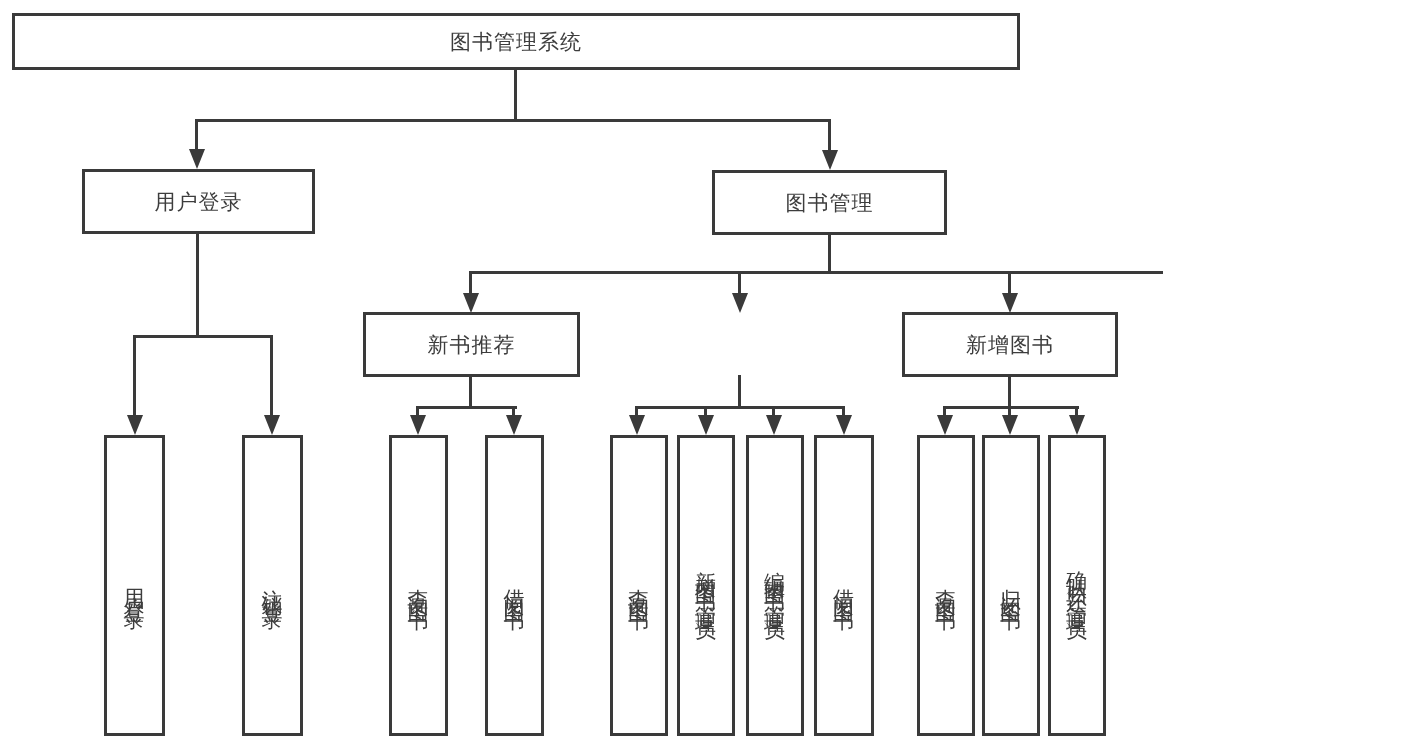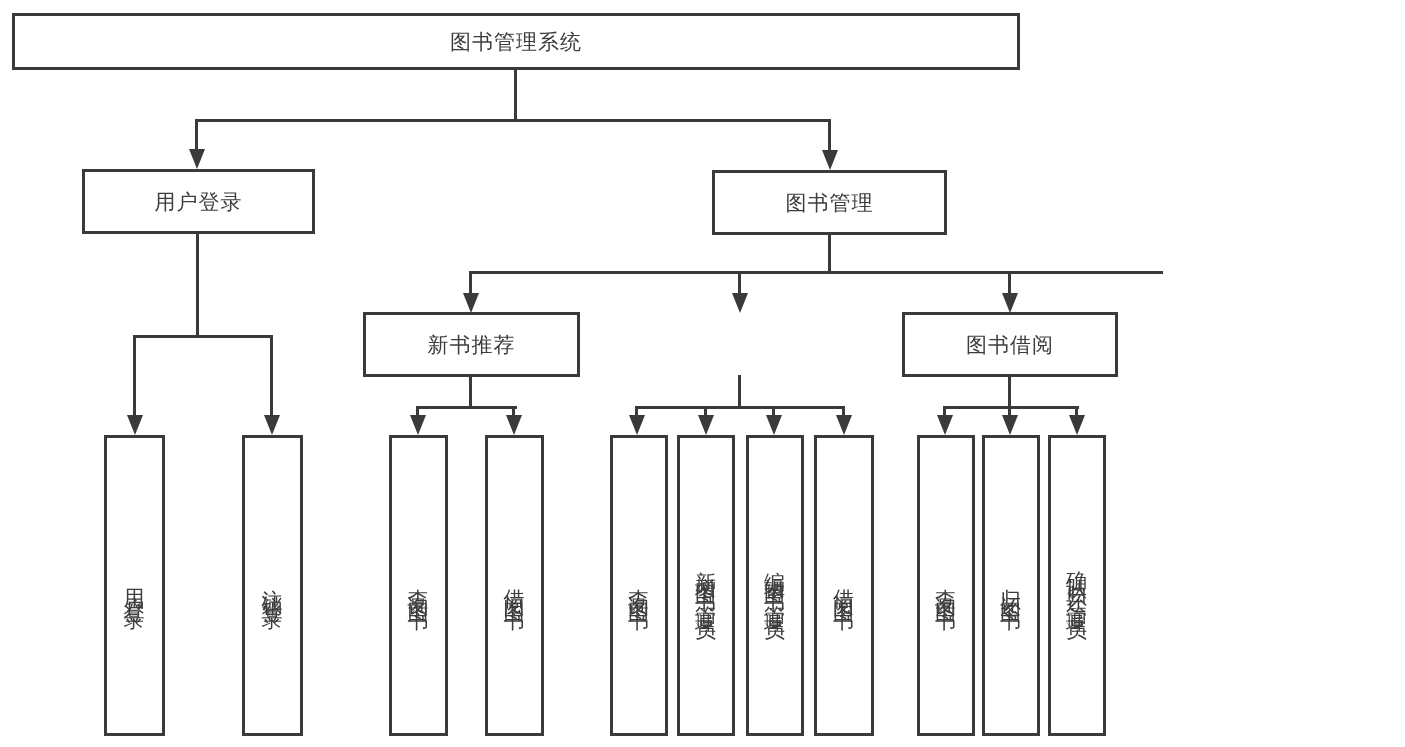--- a/index.html
+++ b/index.html
@@ -40,21 +40,21 @@
     <span>用户登录</span>
   </div>
   <div class="box" style="left:712px;top:170px;width:235px;height:65px">
     <span>图书管理</span>
   </div>
 
   <div class="box" style="left:363px;top:312px;width:217px;height:65px">
     <span>新书推荐</span>
   </div>
   <div class="box" style="left:902px;top:312px;width:216px;height:65px">
-    <span>图书借阅</span>
+    <span>新增图书</span>
   </div>
 
   <div class="box" style="left:104px;top:435px;width:61px;height:301px">
     <span class="vt">用户登录</span>
   </div>
   <div class="box" style="left:242px;top:435px;width:61px;height:301px">
     <span class="vt">注销登录</span>
   </div>
 
   <div class="box" style="left:389px;top:435px;width:59px;height:301px">

